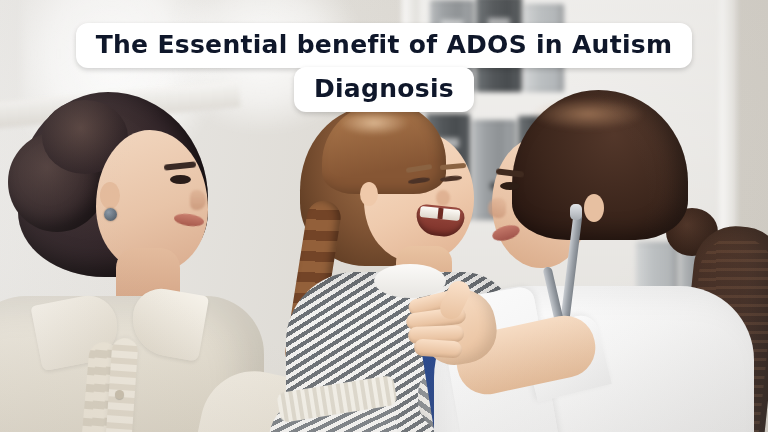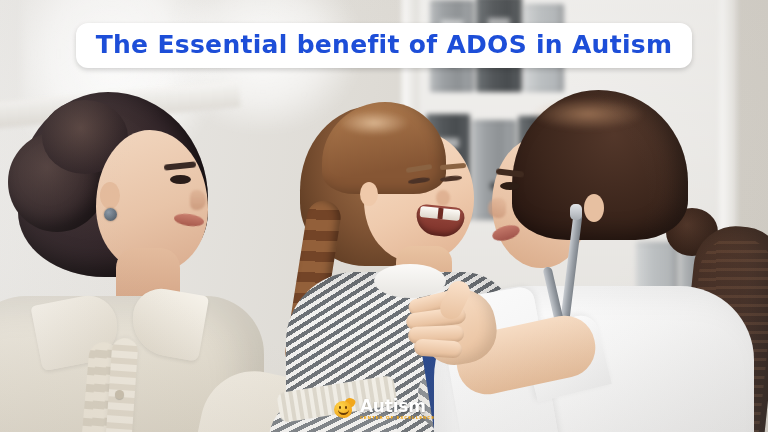--- a/index.html
+++ b/index.html
@@ -354,21 +354,21 @@
   }
 
   
   .title-wrap {
     position:absolute; left:0; top:0; width:768px;
     display:flex; flex-direction:column; align-items:center;
     padding-top:23px;
   }
   .title-line {
     background:#ffffff;
-    color:#1d4ed8;
+    color:#0f172a;
     font-size:25px;
     font-weight:700;
     letter-spacing:.3px;
     line-height:1;
     padding:9px 20px 11px 20px;
     border-radius:12px;
     box-shadow:0 2px 5px rgba(0,0,0,.17);
     white-space:nowrap;
     text-align:center;
     font-family:"DejaVu Sans", sans-serif;
@@ -537,29 +537,17 @@
     <div class="finger f3"></div>
     <div class="finger f4"></div>
     <div class="thumb"></div>
   </div>
 
   <div class="softness"></div>
 </div>
 
 <div class="title-wrap">
   <div class="title-line l1">The Essential benefit of ADOS in Autism</div>
+  <div class="title-line l2">Diagnosis</div>
 </div>
 
 <div class="brand">
-  <div class="logo-row">
-    <div class="smiley">
-      <div class="tuft"></div>
-      <div class="blob"></div>
-      <div class="eye a"></div>
-      <div class="eye b"></div>
-      <div class="grin"></div>
-    </div>
-    <div class="logo-text">
-      <div class="logo-name">Autism</div>
-      <div class="logo-tag">CENTER OF EXCELLENCE</div>
-    </div>
-  </div>
 </div>
 
 </body></html>

